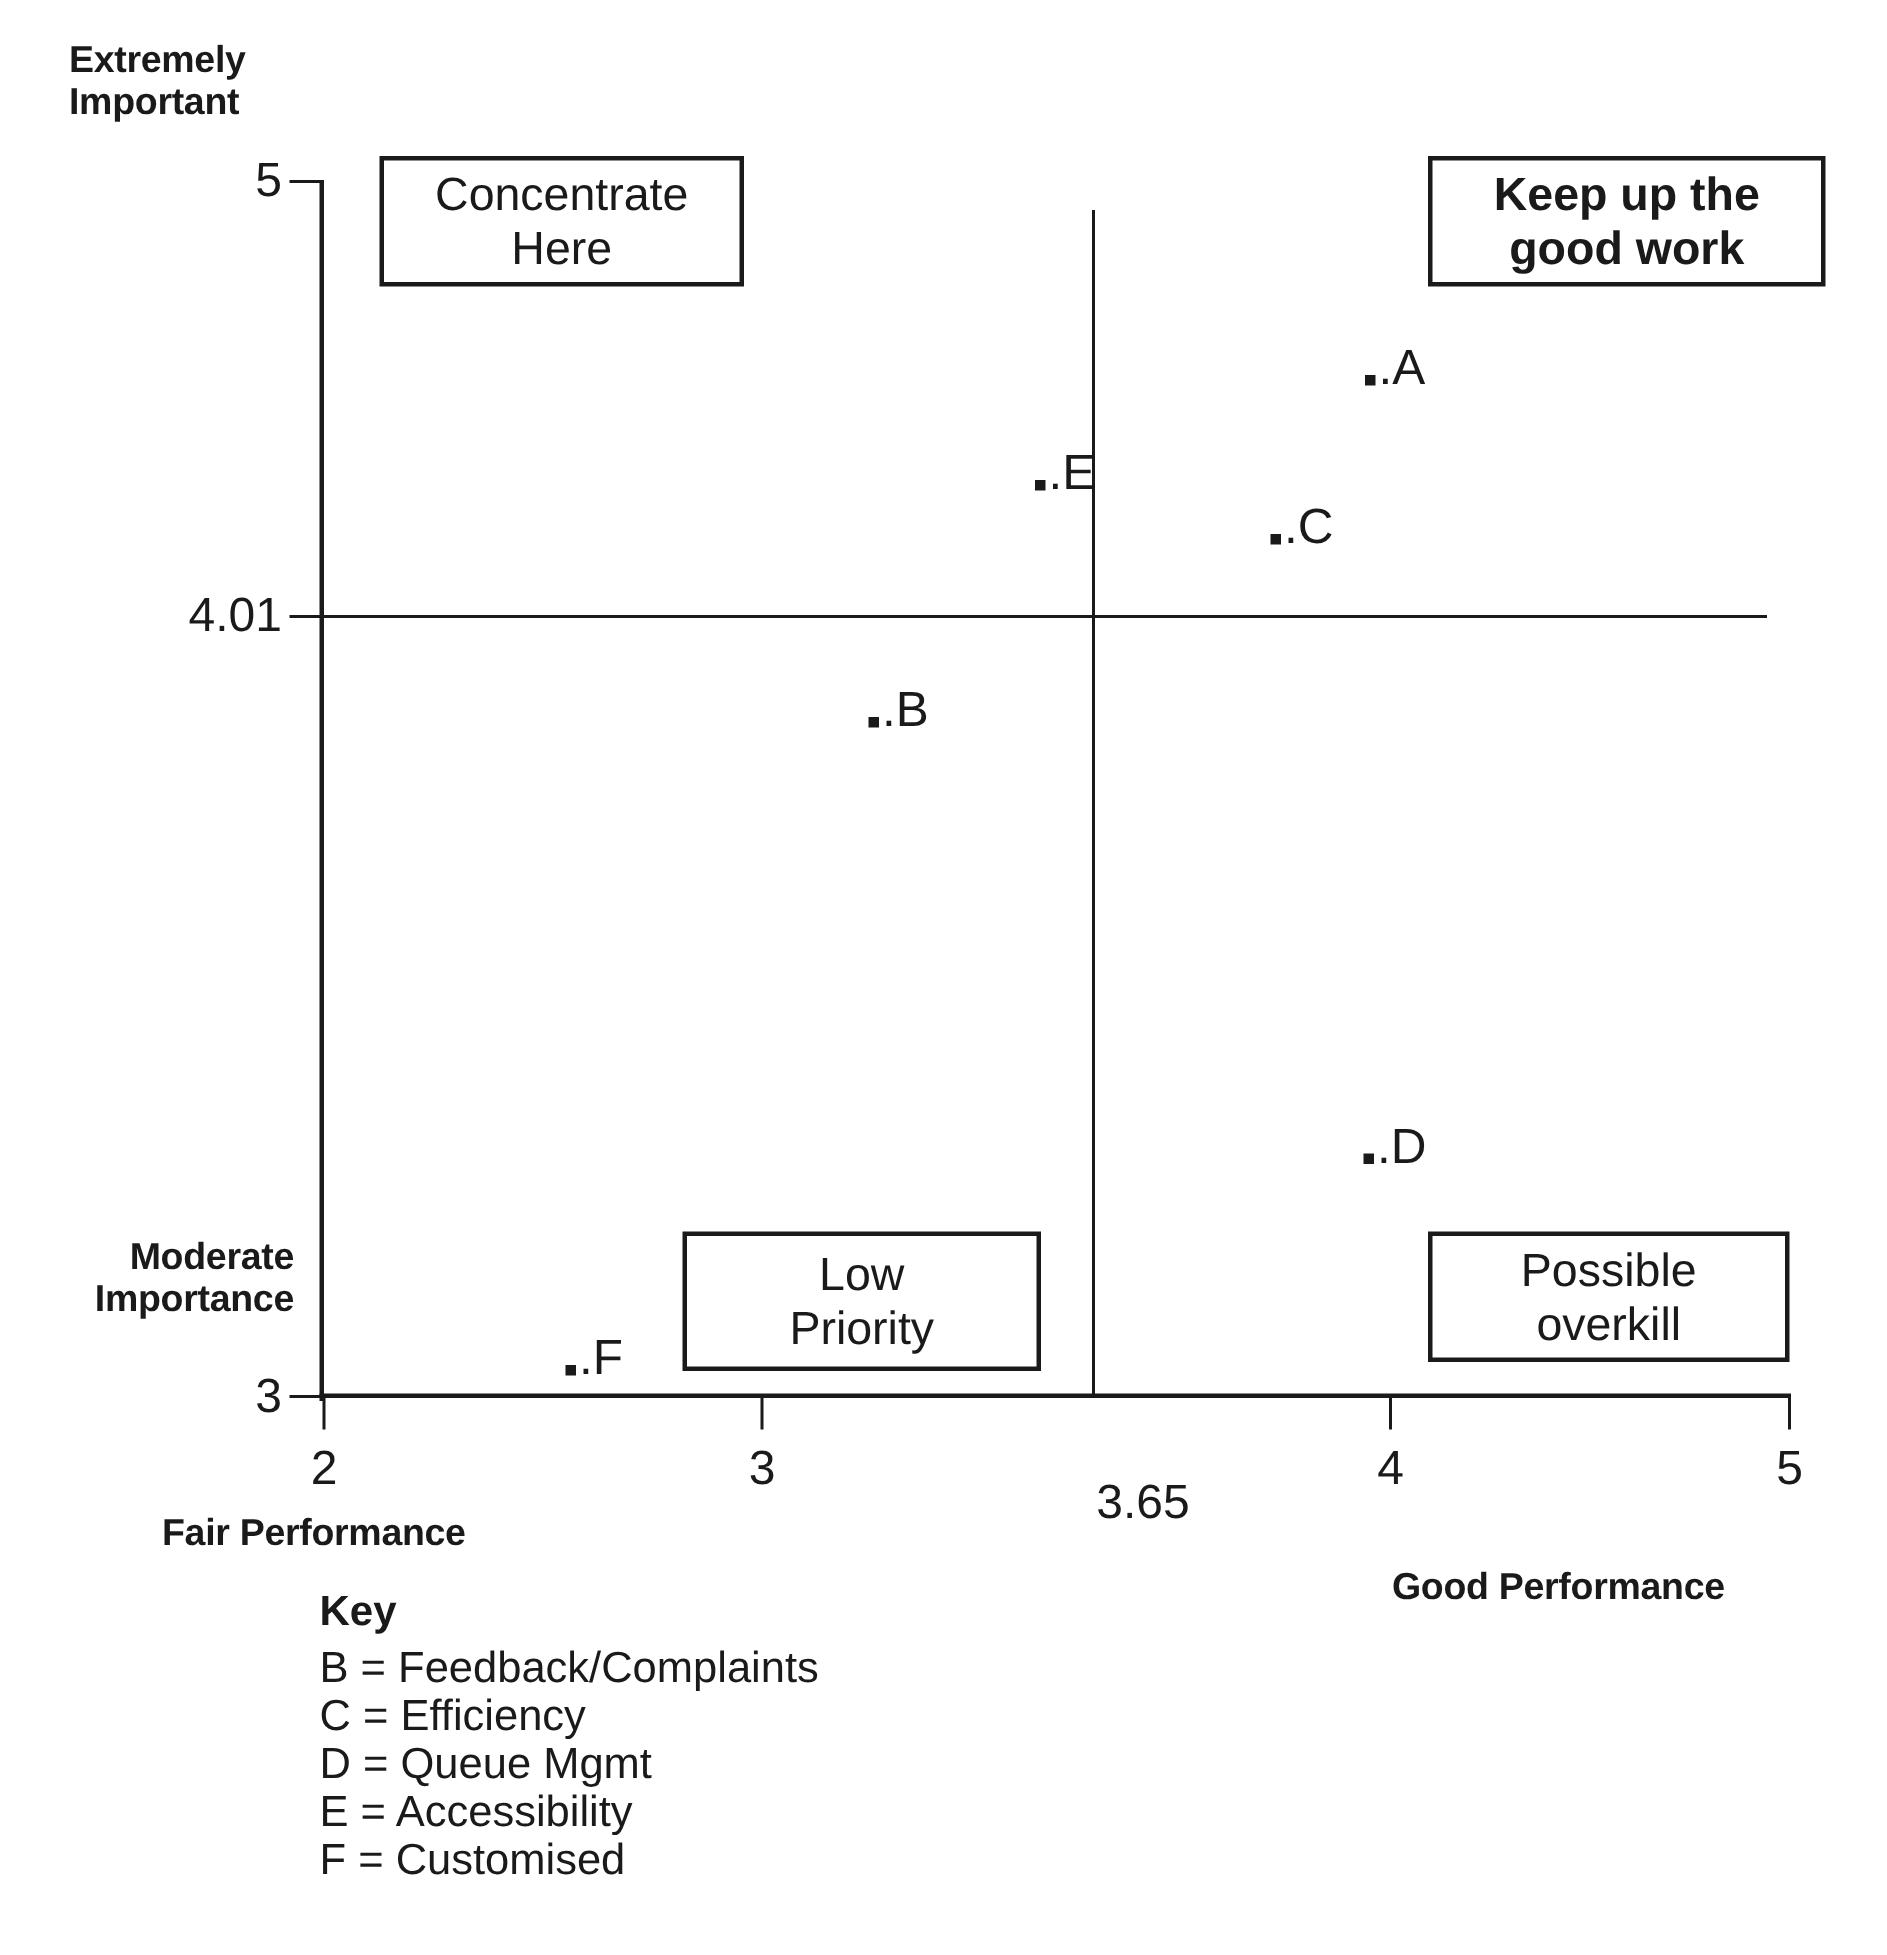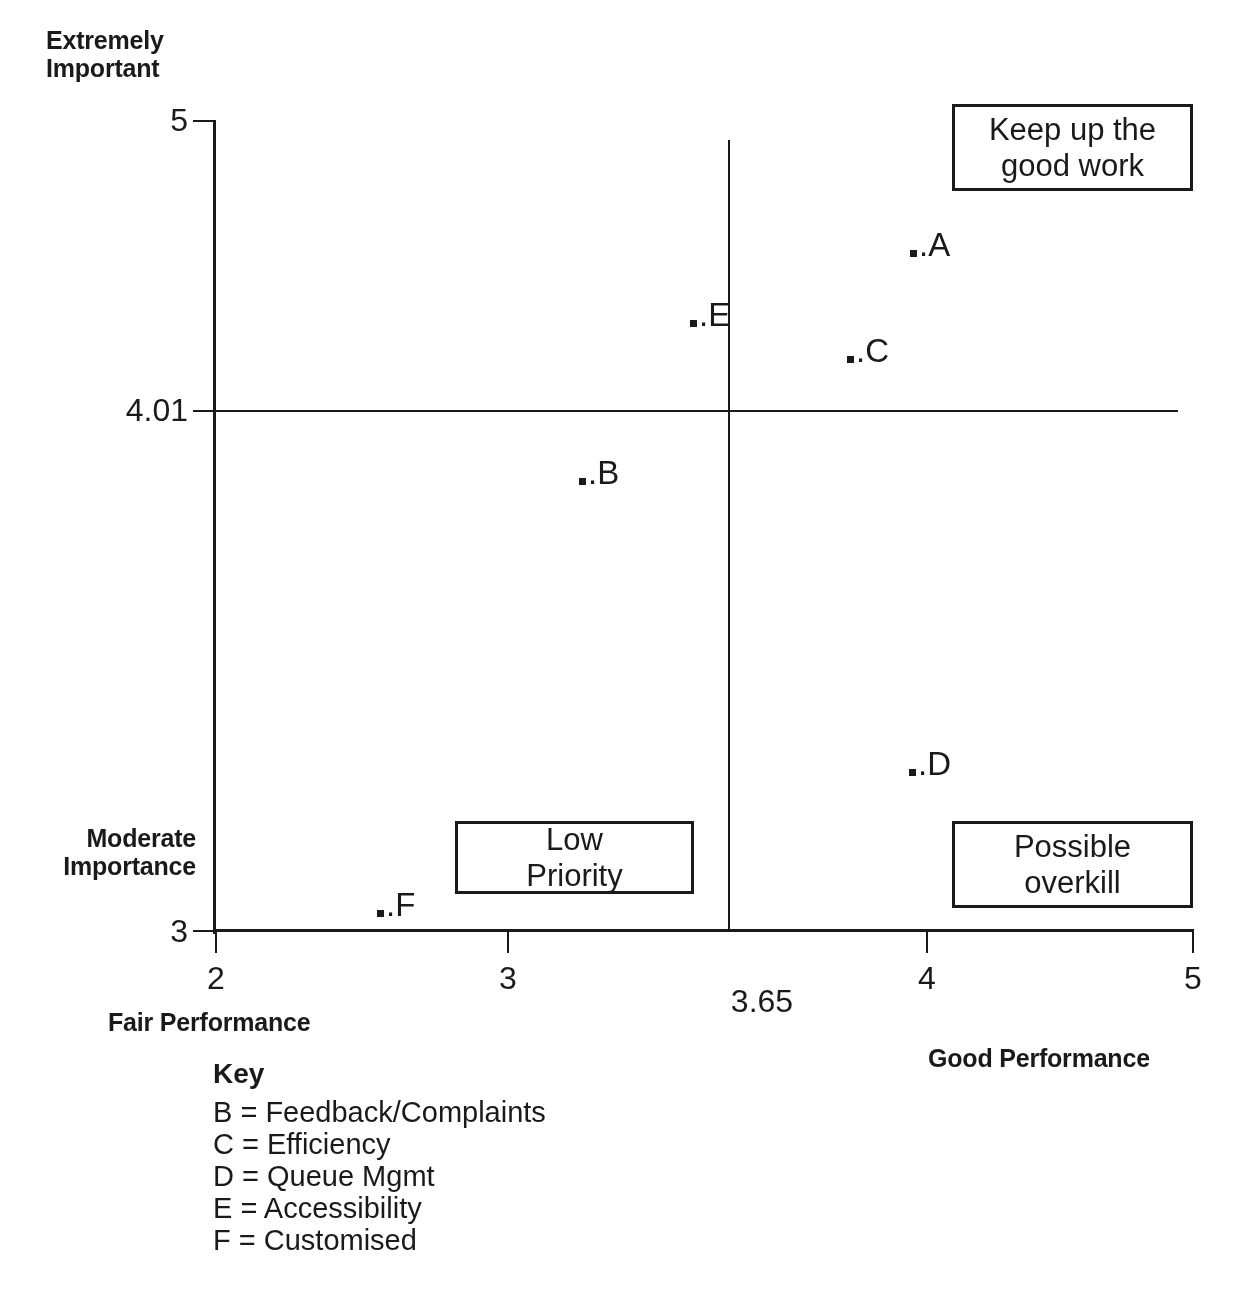--- a/index.html
+++ b/index.html
@@ -77,22 +77,22 @@
     box-sizing: border-box;
     display: flex;
     align-items: center;
     justify-content: center;
     text-align: center;
     font-size: 31px;
     line-height: 36px;
     white-space: pre-line;
   }
   #quad-concentrate-here { left: 253px; top: 104px; width: 243px; height: 87px; }
-  #quad-keep-up          { left: 952px; top: 104px; width: 241px; height: 87px; }
-  #quad-low-priority     { left: 455px; top: 821px; width: 239px; height: 73px; }
+  #quad-keep-up          { left: 952px; top: 104px; width: 265px; height: 87px; font-weight: bold; }
+  #quad-low-priority     { left: 455px; top: 821px; width: 239px; height: 93px; }
   #quad-possible-overkill{ left: 952px; top: 821px; width: 241px; height: 87px; }
 
   
   .datapoint {
     position: absolute;
     font-size: 33px;
     line-height: 33px;
     white-space: nowrap;
   }
   .datapoint .dot {
@@ -165,20 +165,22 @@
   <div class="ticklabel-y-wrap" style="top:120px;">
     <div class="ticklabel-y">5</div>
   </div>
   <div class="ticklabel-y-wrap" style="top:410px;">
     <div class="ticklabel-y">4.01</div>
   </div>
   <div class="ticklabel-y-wrap" style="top:931px;">
     <div class="ticklabel-y">3</div>
   </div>
 
+  <div class="quad-box" id="quad-concentrate-here">Concentrate
+Here</div>
   <div class="quad-box" id="quad-keep-up">Keep up the
 good work</div>
   <div class="quad-box" id="quad-low-priority">Low
 Priority</div>
   <div class="quad-box" id="quad-possible-overkill">Possible
 overkill</div>
 
   <div class="datapoint" style="left:910px; top:228px;">
     <span class="dot"></span>
     <span class="plabel">.A</span>

